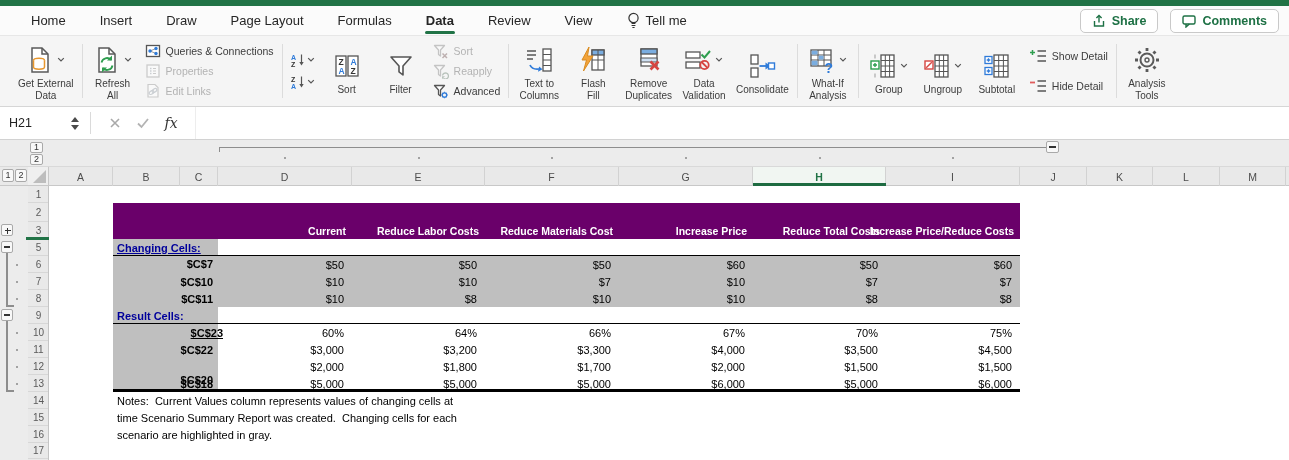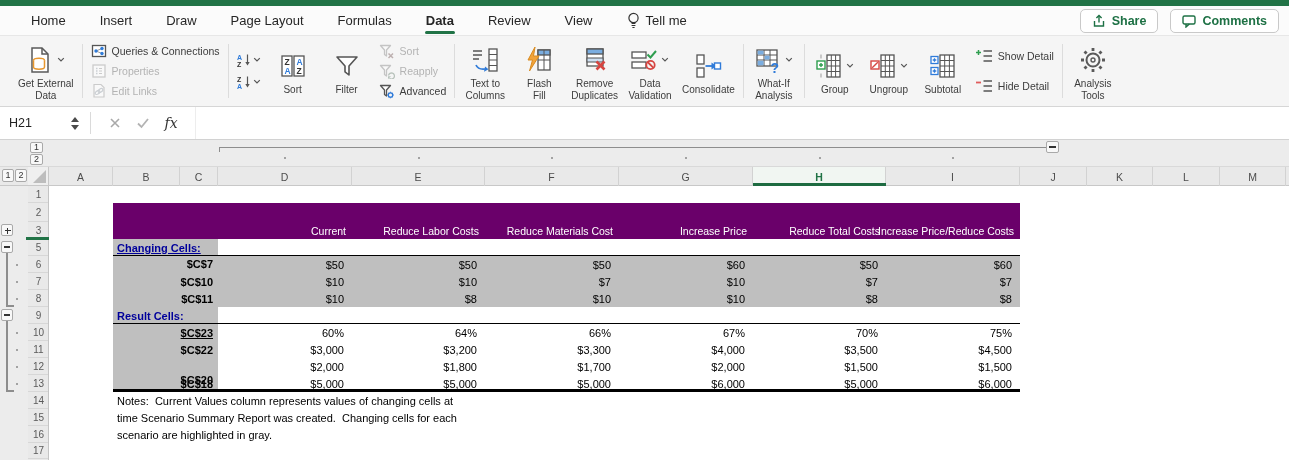--- a/index.html
+++ b/index.html
@@ -69,21 +69,21 @@
              border-right:1px solid #d2d2d2; height:100%; }
   .colcell.sel { background:#f1f6f2; color:#217346; font-weight:bold; }
   .selbar { background:#1e6b41; }
   .rowcell { display:flex; align-items:center; justify-content:center; font-size:10px; color:#5a5a5a;
              border-bottom:1px solid #d7d7d7; background:#e9e9e9; }
   .corner { background:#efefef; border-right:1px solid #c8c8c8; border-bottom:1px solid #c8c8c8; }
   .corner-tri { position:absolute; right:2px; bottom:2px; width:0; height:0;
                 border-left:13px solid transparent; border-bottom:13px solid #bdbdbd; }
   .t-title { color:#fff; font-weight:bold; font-size:13px; display:flex; align-items:center; }
   .t-hcell { display:flex; align-items:center; justify-content:flex-end; padding-right:6px;
-             color:#fff; font-weight:normal; font-size:10.5px; white-space:nowrap; }
+             color:#fff; font-weight:bold; font-size:10.5px; white-space:nowrap; }
   .t-seclabel { color:#00009b; font-weight:bold; font-size:11px; display:flex; align-items:center; }
   .t-rowlabel { font-weight:bold; font-size:11px; color:#000; display:flex; align-items:center;
                 justify-content:flex-end; }
   .t-val { font-size:11px; color:#000; display:flex; align-items:center; justify-content:flex-end;
            padding-right:8px; }
   .t-note { font-size:11px; color:#000; display:flex; align-items:center; white-space:pre; }
   .blackline { background:#000; }
 </style>
 </head>
 <body>
@@ -167,20 +167,41 @@
                 <path d="M1.2 1.2L4 4l2.8-2.8" fill="none" stroke="#555" stroke-width="1.2"></path>
               </svg>
             </span>
           </div>
           <div class="rb-label">Get External
 Data</div>
         </button>
       </div>
       <div class="rsep"></div>
       <div class="rgroup">
+        <button class="rb-big">
+          <div class="rb-ictop">
+            <span class="ico">
+              <svg width="28" height="28" viewBox="0 0 28 28">
+                <path d="M6 2h10l6 6v18H6z" fill="#fff" stroke="#5a5a5a" stroke-width="1.5"></path>
+                <path d="M16 2v6h6" fill="none" stroke="#5a5a5a" stroke-width="1.5"></path>
+                <path d="M8.5 16.5a5.5 5.5 0 0 1 9.5-2.6" fill="none" stroke="#2e9e4f" stroke-width="1.8"></path>
+                <path d="M19 9.5v5h-5z" fill="#2e9e4f"></path>
+                <path d="M19.5 19.5a5.5 5.5 0 0 1-9.5 2.6" fill="none" stroke="#2e9e4f" stroke-width="1.8"></path>
+                <path d="M9 26.5v-5h5z" fill="#2e9e4f"></path>
+              </svg>
+            </span>
+            <span class="ico">
+              <svg width="8" height="6" viewBox="0 0 8 6">
+                <path d="M1.2 1.2L4 4l2.8-2.8" fill="none" stroke="#555" stroke-width="1.2"></path>
+              </svg>
+            </span>
+          </div>
+          <div class="rb-label">Refresh
+All</div>
+        </button>
         <div class="rb-rows">
           <button class="rb-row">
             <span class="ico">
               <svg width="16" height="16" viewBox="0 0 16 16">
                 <rect x="1.5" y="2.5" width="13" height="11" fill="#fff" stroke="#555" stroke-width="1.3"></rect>
                 <path d="M5 8l6-2.5M5 8l6 2.5" stroke="#999" stroke-width="1"></path>
                 <circle cx="5" cy="8" r="1.7" fill="#2f7bd9"></circle>
                 <circle cx="11" cy="5.5" r="1.7" fill="#2f7bd9"></circle>
                 <circle cx="11" cy="10.5" r="1.7" fill="#2f7bd9"></circle>
               </svg>
@@ -641,21 +662,21 @@
       <div class="abs t-val" style="left: 619px; top: 133px; width: 134px; height: 17px;">$10</div>
       <div class="abs t-val" style="left: 753px; top: 133px; width: 133px; height: 17px;">$7</div>
       <div class="abs t-val" style="left: 886px; top: 133px; width: 134px; height: 17px;">$7</div>
       <div class="abs t-rowlabel" style="left: 113px; top: 150px; width: 100px; height: 17px;">$C$11</div>
       <div class="abs t-val" style="left: 218px; top: 150px; width: 134px; height: 17px;">$10</div>
       <div class="abs t-val" style="left: 352px; top: 150px; width: 133px; height: 17px;">$8</div>
       <div class="abs t-val" style="left: 485px; top: 150px; width: 134px; height: 17px;">$10</div>
       <div class="abs t-val" style="left: 619px; top: 150px; width: 134px; height: 17px;">$10</div>
       <div class="abs t-val" style="left: 753px; top: 150px; width: 133px; height: 17px;">$8</div>
       <div class="abs t-val" style="left: 886px; top: 150px; width: 134px; height: 17px;">$8</div>
-      <div class="abs t-rowlabel" style="left: 113px; top: 184px; width: 100px; height: 17px; text-decoration: underline;">$C$23</div>
+      <div class="abs t-rowlabel" style="left: 123px; top: 184px; width: 100px; height: 17px; text-decoration: underline;">$C$23</div>
       <div class="abs t-val" style="left: 218px; top: 184px; width: 134px; height: 17px;">60%</div>
       <div class="abs t-val" style="left: 352px; top: 184px; width: 133px; height: 17px;">64%</div>
       <div class="abs t-val" style="left: 485px; top: 184px; width: 134px; height: 17px;">66%</div>
       <div class="abs t-val" style="left: 619px; top: 184px; width: 134px; height: 17px;">67%</div>
       <div class="abs t-val" style="left: 753px; top: 184px; width: 133px; height: 17px;">70%</div>
       <div class="abs t-val" style="left: 886px; top: 184px; width: 134px; height: 17px;">75%</div>
       <div class="abs t-rowlabel" style="left: 113px; top: 201px; width: 100px; height: 17px; padding-left: 48px;">$C$22</div>
       <div class="abs t-val" style="left: 218px; top: 201px; width: 134px; height: 17px;">$3,000</div>
       <div class="abs t-val" style="left: 352px; top: 201px; width: 133px; height: 17px;">$3,200</div>
       <div class="abs t-val" style="left: 485px; top: 201px; width: 134px; height: 17px;">$3,300</div>

